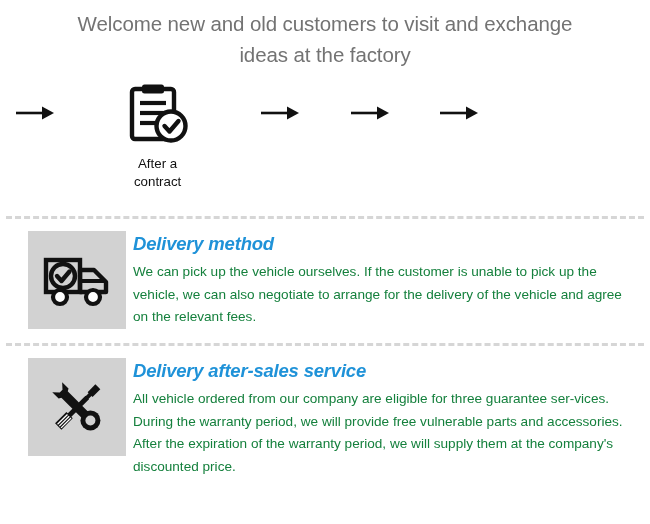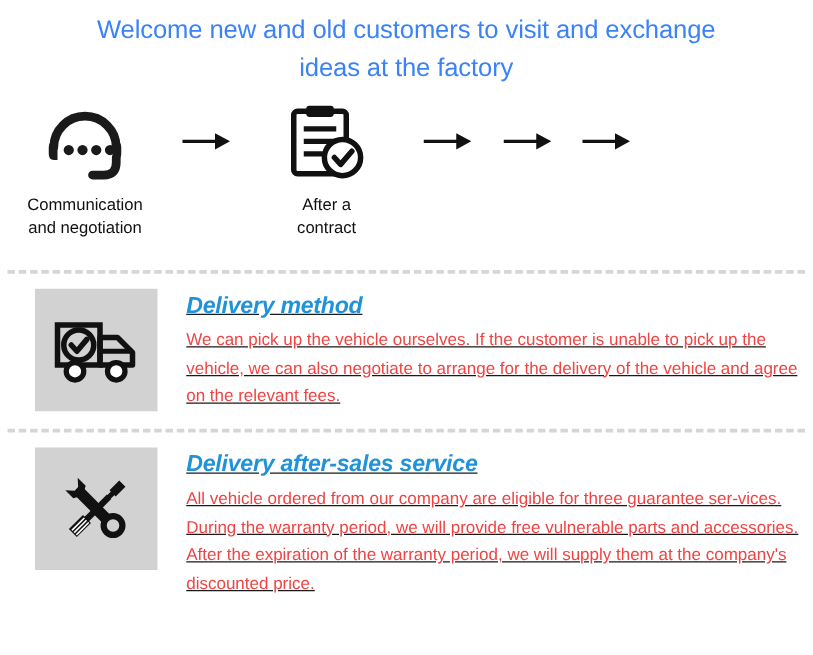--- a/index.html
+++ b/index.html
@@ -15,21 +15,21 @@
     overflow: hidden;
     position: relative;
   }
 
   
   .page-title {
     text-align: center;
     font-size: 20.5px;
     line-height: 31px;
     font-weight: 400;
-    color: #3b82f6;
+    color: #737373;
     padding: 8px 55px 0 55px;
     letter-spacing: -0.1px;
   }
 
   
   .flow {
     display: flex;
     align-items: flex-start;
     justify-content: space-between;
     padding: 10px 12px 0 12px;
@@ -84,70 +84,48 @@
   .info-iconbox {
     width: 98px;
     height: 98px;
     background: #d2d2d2;
     flex: 0 0 auto;
     display: flex;
     align-items: center;
     justify-content: center;
   }
   .info-body {
-    margin-left: 23px;
+    margin-left: 7px;
     flex: 1 1 auto;
     padding-top: 2px;
-    text-decoration: underline;
   }
   .info-heading {
     color: #1f92d8;
     font-style: italic;
     font-weight: bold;
     font-size: 18.5px;
     line-height: 22px;
     letter-spacing: -0.2px;
     margin-bottom: 6px;
   }
   .info-text {
     font-size: 13.6px;
     line-height: 22.5px;
-    color: #ef4444;
+    color: #15803d;
     max-width: 490px;
   }
   svg { display: block; }
 </style>
 </head>
 <body>
 
 <div class="page-title">Welcome new and old customers to visit and exchange ideas at the factory</div>
 
 <div class="flow">
 
-  <div class="flow-step">
-    <div class="flow-icon">
-      <svg width="70" height="62" viewBox="0 0 70 62">
-
-        <path d="M10 36 A25 25 0 1 1 60 36" fill="none" stroke="#1a1a1a" stroke-width="7" stroke-linecap="round"></path>
-
-        <path d="M10 31 q-4 0 -4 5 l0 5 q0 5 4 5 l3 0 0 -15 z" fill="#1a1a1a"></path>
-
-        <path d="M60 31 q4 0 4 5 l0 5 q0 5 -4 5 l-3 0 0 -15 z" fill="#1a1a1a"></path>
-
-        <path d="M60 44 l0 4 q0 10 -10 10 l-9 0" fill="none" stroke="#1a1a1a" stroke-width="7" stroke-linecap="round"></path>
-
-        <circle cx="22" cy="38" r="4.1" fill="#1a1a1a"></circle>
-        <circle cx="33" cy="38" r="4.1" fill="#1a1a1a"></circle>
-        <circle cx="44" cy="38" r="4.1" fill="#1a1a1a"></circle>
-        <circle cx="55" cy="38" r="4.1" fill="#1a1a1a"></circle>
-      </svg>
-    </div>
-    <div class="flow-label">Communication
-and negotiation</div>
-  </div>
 
   <div class="flow-arrow">
     <svg width="40" height="16" viewBox="0 0 40 16">
       <line x1="1" y1="8" x2="29" y2="8" stroke="#111" stroke-width="2.6"></line>
       <polygon points="27,1.5 39,8 27,14.5" fill="#111"></polygon>
     </svg>
   </div>
 
   <div class="flow-step">
     <div class="flow-icon">

